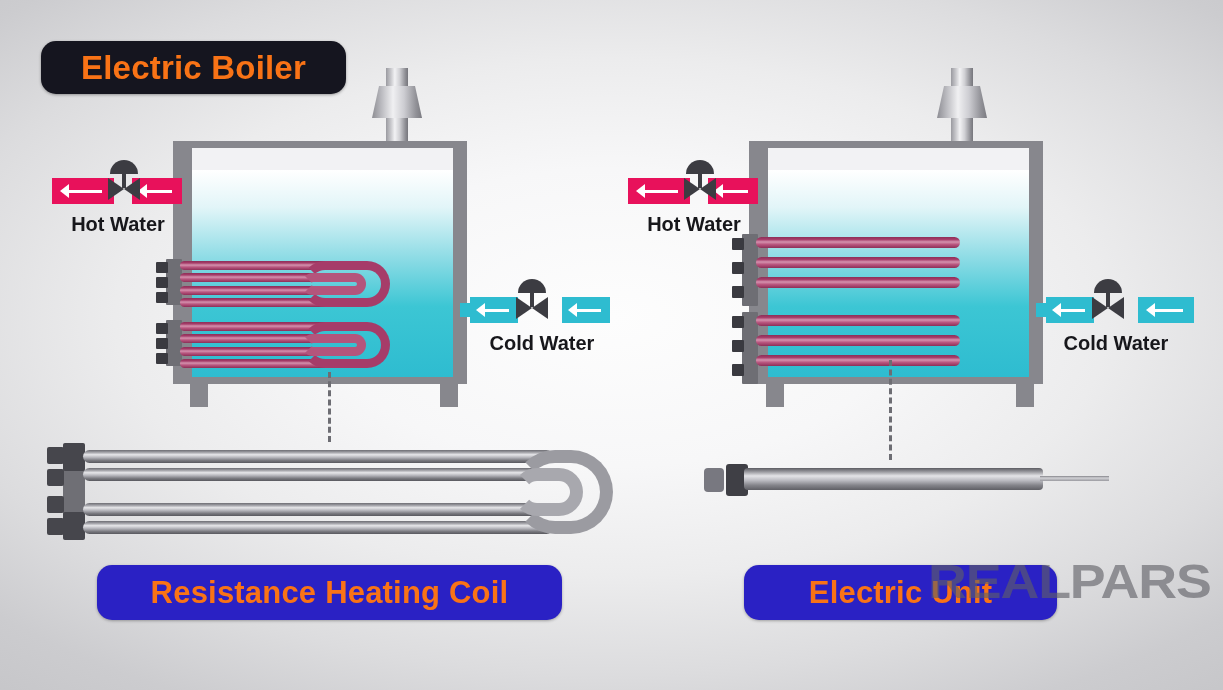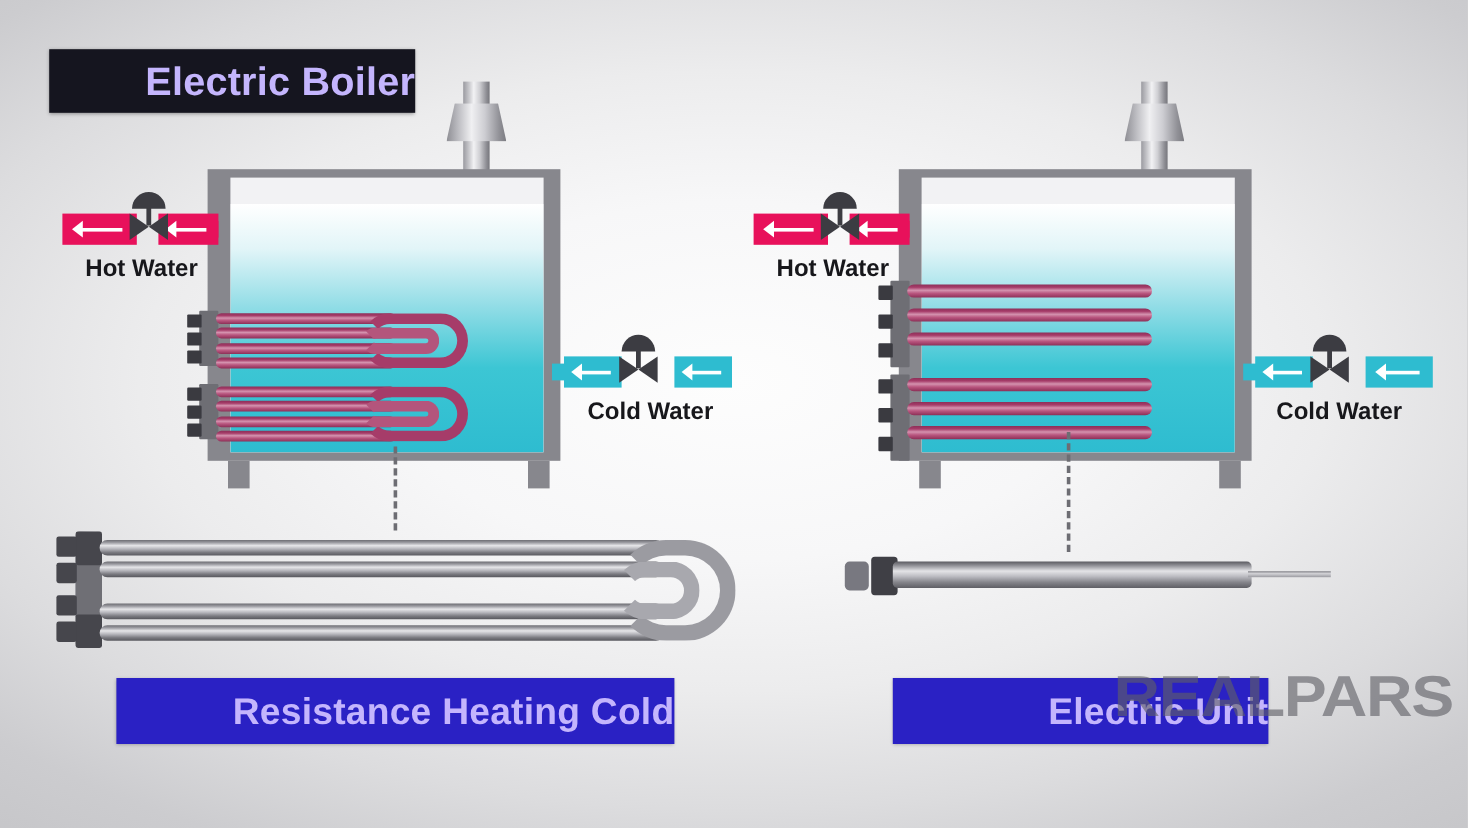--- a/index.html
+++ b/index.html
@@ -9,22 +9,22 @@
     background:#cfcfd1;
   }
   #stage{
     position:relative;width:1223px;height:690px;overflow:hidden;
     background:
       radial-gradient(ellipse 78% 72% at 50% 46%, #fdfdfd 0%, #f7f7f8 30%, #ececed 52%, #dcdcde 72%, #cccccf 88%, #c6c6c9 100%);
   }
 
   
   .banner{
-    position:absolute;display:flex;align-items:center;justify-content:flex-end;
-    color:#c4b5fd;font-weight:bold;letter-spacing:.2px;white-space:nowrap;
+    position:absolute;display:flex;align-items:center;justify-content:center;
+    color:#f97316;font-weight:bold;letter-spacing:.2px;white-space:nowrap;border-radius:15px;
   }
   .banner-title{
     background:#15151f;
     box-shadow:0 1px 3px rgba(0,0,0,.35);
   }
   .banner-blue{
     background:#2a21c4;
     box-shadow:0 1px 3px rgba(0,0,0,.3);
   }
 
@@ -257,21 +257,21 @@
     <div class="tube" style="left:83px;top:503px;width:470px;height:13px;"></div>
     <div class="tube" style="left:83px;top:521px;width:470px;height:13px;"></div>
 
     <div class="tubebend" style="left:513px;top:450px;width:100px;height:84px;border-width:13px;
                 border-right-color:#9b9ba1;border-top-color:#9b9ba1;border-bottom-color:#9b9ba1;"></div>
 
     <div class="tubebend" style="left:513px;top:468px;width:70px;height:48px;border-width:13px;
                 border-right-color:#a8a8ae;border-top-color:#a8a8ae;border-bottom-color:#a8a8ae;"></div>
 
     <div class="banner banner-blue" style="left:97px;top:565px;width:465px;height:55px;font-size:31px;">
-      <span>Resistance Heating Cold</span>
+      <span>Resistance Heating Coil</span>
     </div>
   </div>
 
   <div>
 
     <div class="flue-pipe" style="left:951px;top:68px;width:22px;height:82px;"></div>
     <div class="flue-cap" style="left:937px;top:86px;width:50px;height:32px;"></div>
 
     <div class="tankframe" style="left:749px;top:141px;width:294px;height:243px;"></div>
     <div class="tankinner" style="left:768px;top:148px;width:261px;height:229px;">

